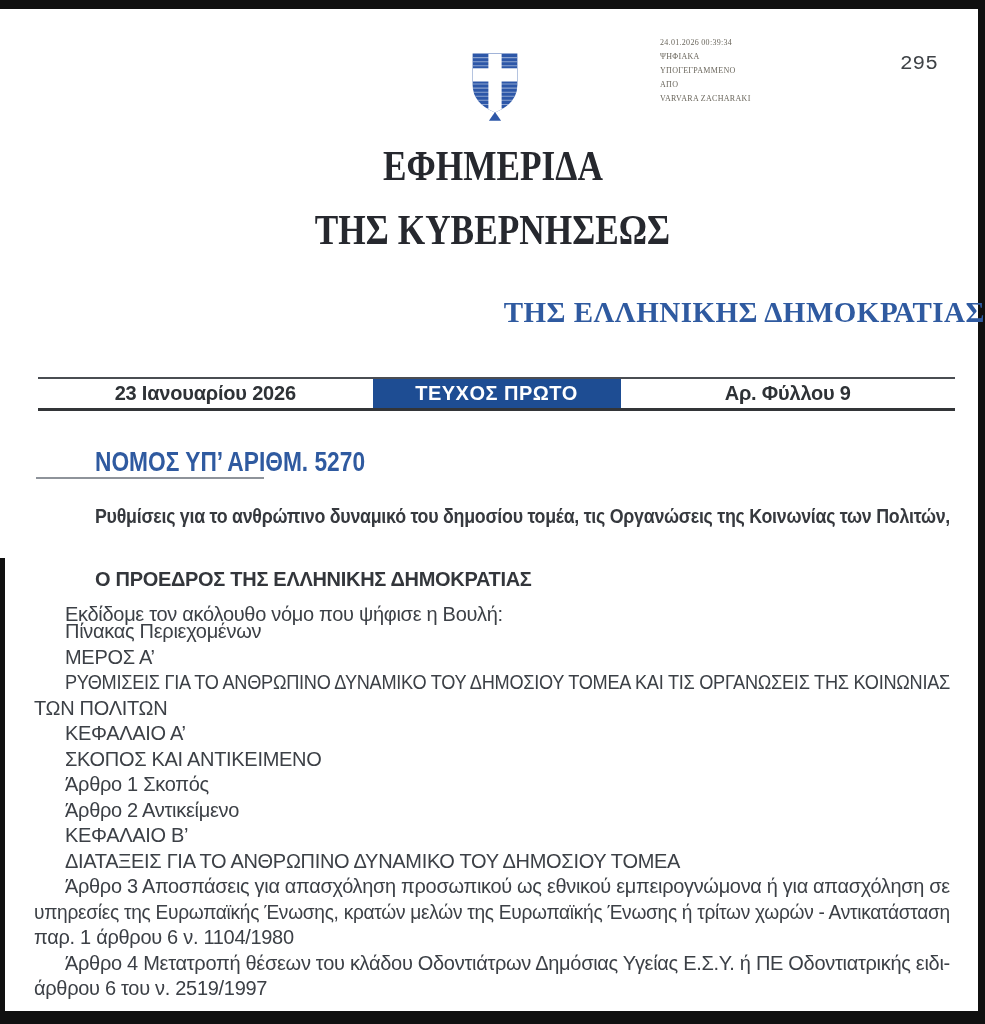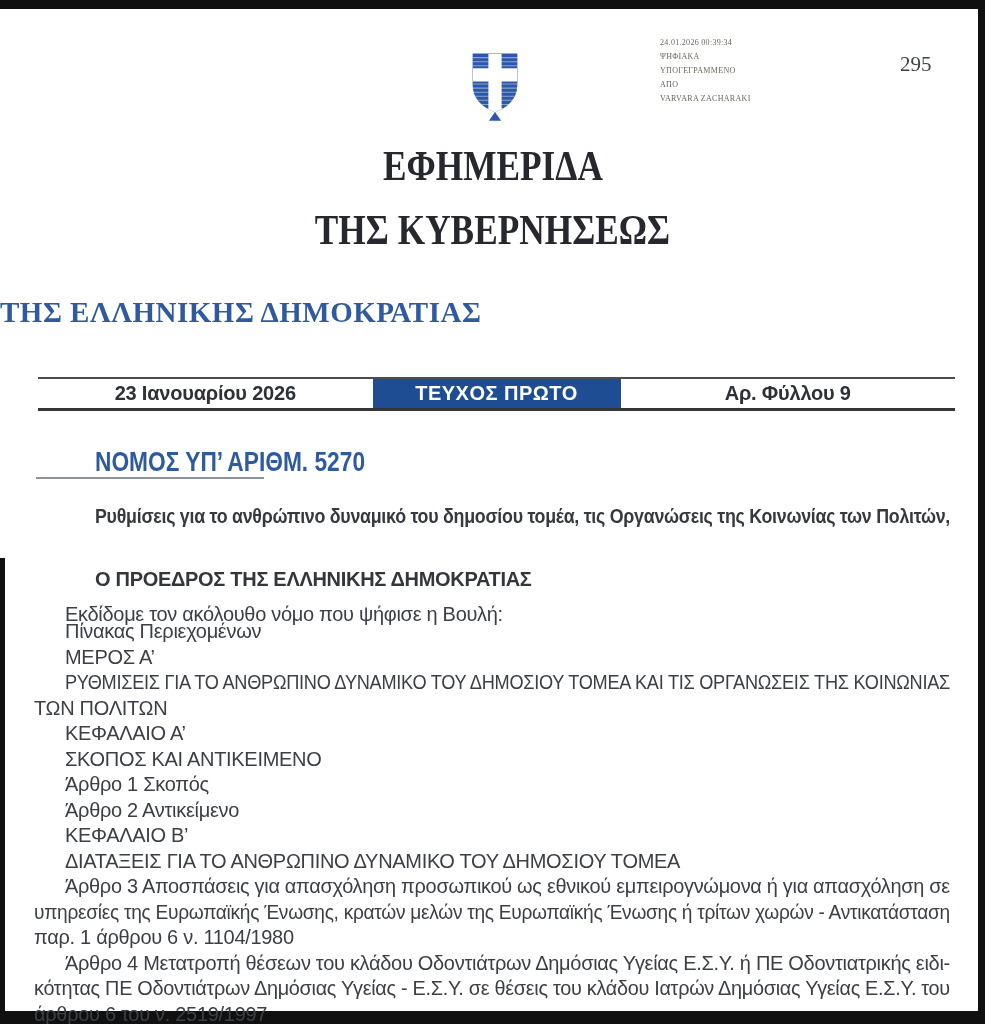--- a/index.html
+++ b/index.html
@@ -13,30 +13,30 @@
   .frame-right{position:absolute;right:0;top:0;width:7px;height:1024px;background:#101010;}
   .frame-left{position:absolute;left:0;top:558px;width:5px;height:466px;background:#101010;}
 
   
   .emblem{position:absolute;left:433px;top:20px;width:124px;height:122px;}
 
   
   .sig{position:absolute;left:660px;top:36px;width:200px;
        font-family:"Liberation Serif",serif;font-size:8px;line-height:14px;
        color:#6a665c;letter-spacing:.3px;}
-  .pagenum{position:absolute;left:900px;top:52px;font-family:Liberation Serif, serif;
+  .pagenum{position:absolute;left:900px;top:52px;font-family:Liberation Mono, monospace;
        font-size:21px;color:#3f4347;}
 
   
   .t1,.t2{position:absolute;left:0;width:985px;text-align:center;
        font-family:"Liberation Serif",serif;font-weight:bold;color:var(--text_dark);
        font-size:42px;white-space:nowrap;}
   .t1{top:142px;} .t2{top:206px;}
   .t1 span,.t2 span{display:inline-block;transform:scaleX(.84);transform-origin:center;}
-  .subtitle{position:absolute;left:0;top:296px;width:985px;text-align:left;
+  .subtitle{position:absolute;left:0;top:296px;width:985px;text-align:right;
        font-family:"Liberation Serif",serif;font-weight:bold;font-size:29px;
        color:var(--accent_blue);letter-spacing:.5px;white-space:nowrap;}
 
   
   .issuebar{position:absolute;left:38px;top:377px;width:917px;height:34px;
        border-top:2px solid #4a4d52;border-bottom:3px solid #333538;
        box-sizing:border-box;display:flex;align-items:stretch;
        font-weight:bold;font-size:20px;color:#2e3236;}
   .issuebar .cell{flex:1;display:flex;align-items:center;justify-content:center;
        letter-spacing:-.2px;}
@@ -170,17 +170,16 @@
     <div class="tl ind"><span class="fit">ΚΕΦΑΛΑΙΟ Α’</span></div>
     <div class="tl ind"><span class="fit">ΣΚΟΠΟΣ ΚΑΙ ΑΝΤΙΚΕΙΜΕΝΟ</span></div>
     <div class="tl ind"><span class="fit">Άρθρο 1 Σκοπός</span></div>
     <div class="tl ind"><span class="fit">Άρθρο 2 Αντικείμενο</span></div>
     <div class="tl ind"><span class="fit">ΚΕΦΑΛΑΙΟ Β’</span></div>
     <div class="tl ind"><span class="fit">ΔΙΑΤΑΞΕΙΣ ΓΙΑ ΤΟ ΑΝΘΡΩΠΙΝΟ ΔΥΝΑΜΙΚΟ ΤΟΥ ΔΗΜΟΣΙΟΥ ΤΟΜΕΑ</span></div>
     <div class="tl ind"><span class="fit" style="transform: scaleX(0.9974);">Άρθρο 3 Αποσπάσεις για απασχόληση προσωπικού ως εθνικού εμπειρογνώμονα ή για απασχόληση σε</span></div>
     <div class="tl"><span class="fit" style="transform: scaleX(0.9566);">υπηρεσίες της Ευρωπαϊκής Ένωσης, κρατών μελών της Ευρωπαϊκής Ένωσης ή τρίτων χωρών - Αντικατάσταση</span></div>
     <div class="tl"><span class="fit">παρ. 1 άρθρου 6 ν. 1104/1980</span></div>
     <div class="tl ind"><span class="fit" style="transform: scaleX(0.9998);">Άρθρο 4 Μετατροπή θέσεων του κλάδου Οδοντιάτρων Δημόσιας Υγείας Ε.Σ.Υ. ή ΠΕ Οδοντιατρικής ειδι-</span></div>
-    <div class="tl"><span class="fit" style="transform: scaleX(0.9932);">κότητας ΠΕ Οδοντιάτρων Δημόσιας Υγείας - Ε.Σ.Υ. σε θέσεις του κλάδου Ιατρών Δημόσιας Υγείας Ε.Σ.Υ. του</span></div>
     <div class="tl"><span class="fit">άρθρου 6 του ν. 2519/1997</span></div>
   </div>
 
 </div>
 
 </body></html>

